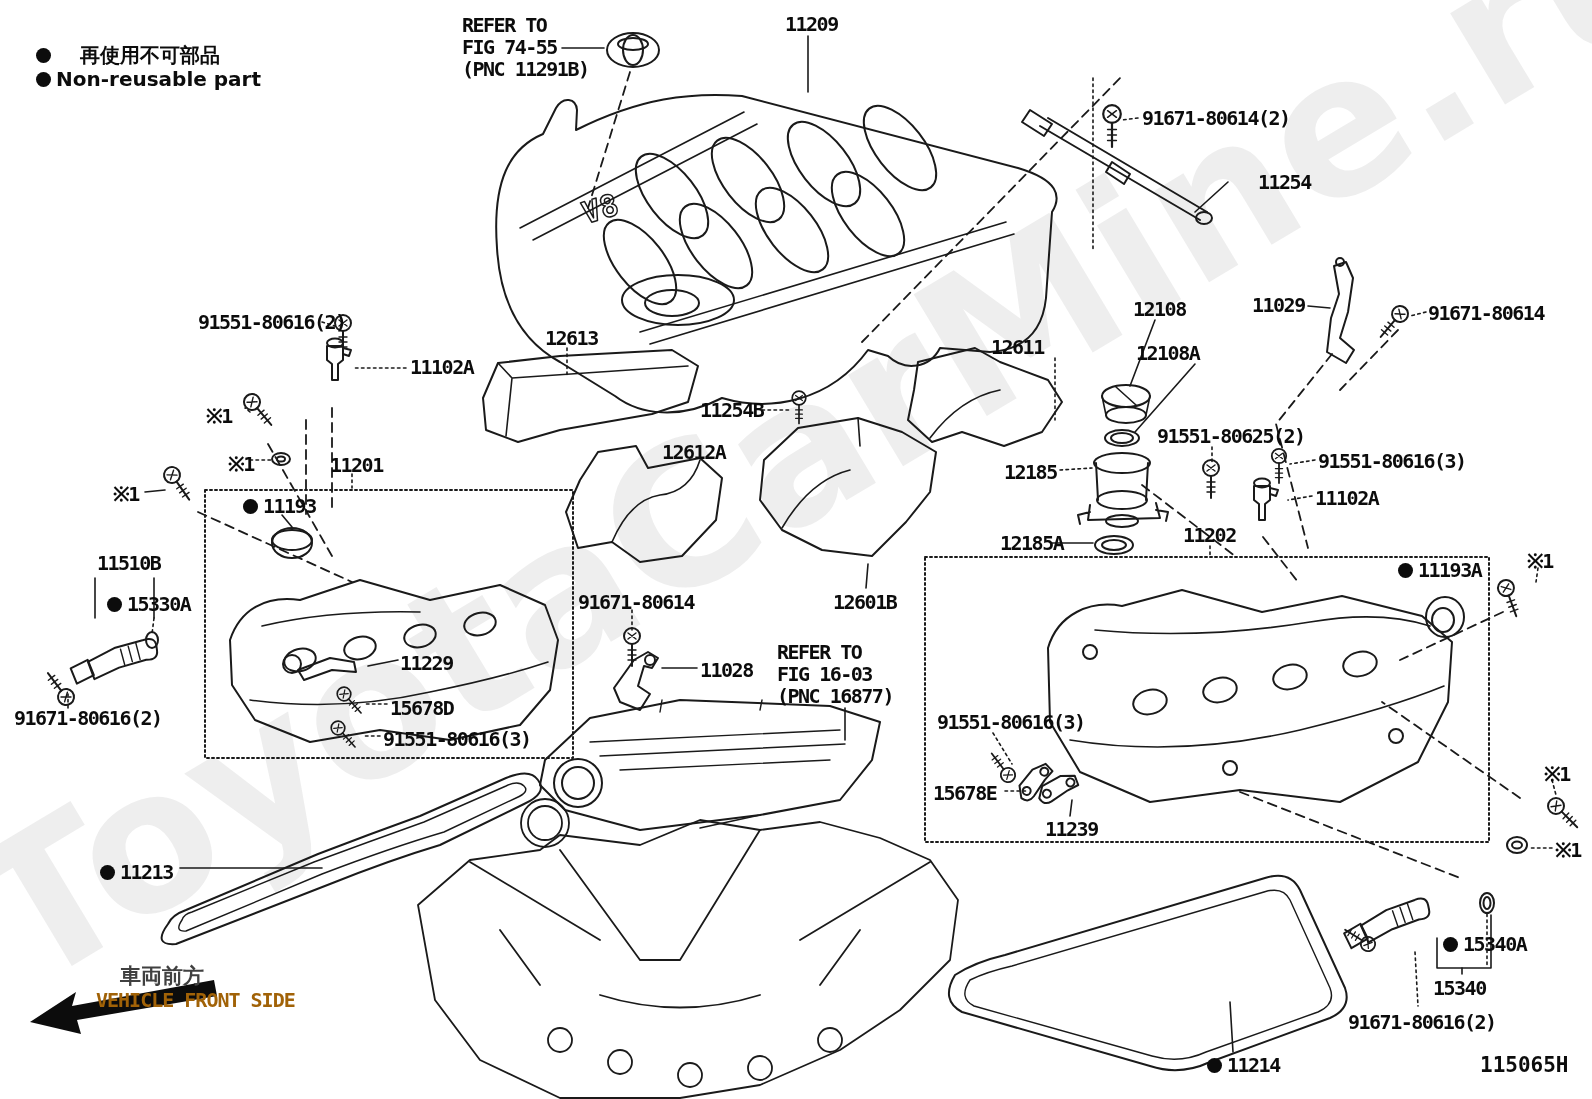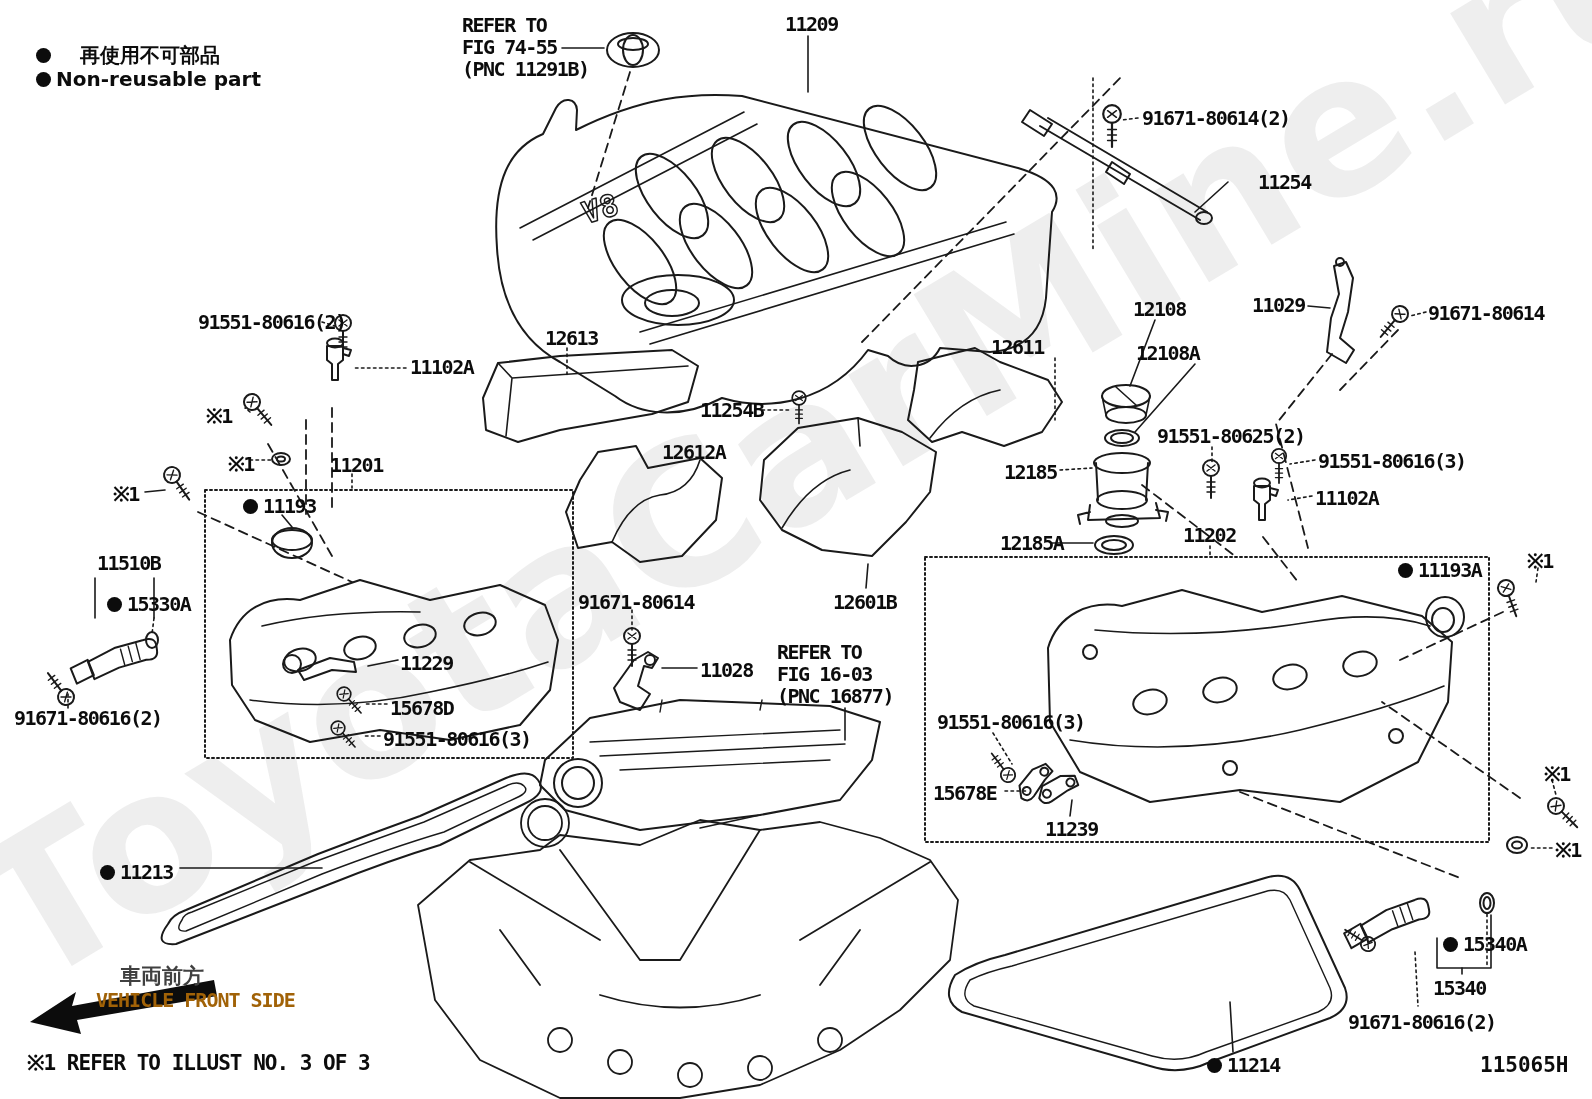--- a/index.html
+++ b/index.html
@@ -388,15 +388,14 @@
       <div class="part-label" style="left: 1544px; top: 760px;">※1</div>
       <div class="part-label" style="left: 1555px; top: 836px;">※1</div>
       <div class="part-label" style="left: 1443px; top: 932px;"><span class="dot"></span>15340A</div>
       <div class="part-label" style="left: 1433px; top: 976px;">15340</div>
       <div class="part-label" style="left: 1348px; top: 1010px;">91671-80616(2)</div>
       <div class="part-label" style="left: 1207px; top: 1053px;"><span class="dot"></span>11214</div>
     </div>
 
   <div id="dir-jp" class="jp">車両前方</div>
   <div id="dir-en">VEHICLE FRONT SIDE</div>
-  <div id="footnote">※1 REFER TO ILLUST NO. 3 OF 3</div>
   <div id="diagram-code">115065H</div>
 </div>
 
 </body></html>

